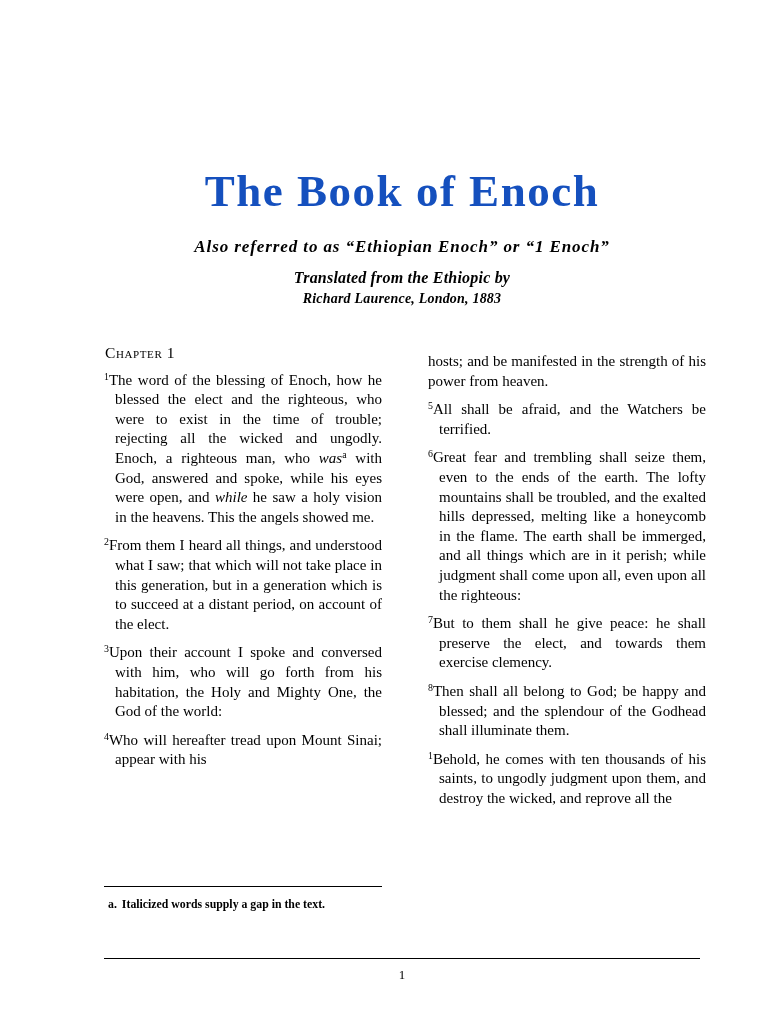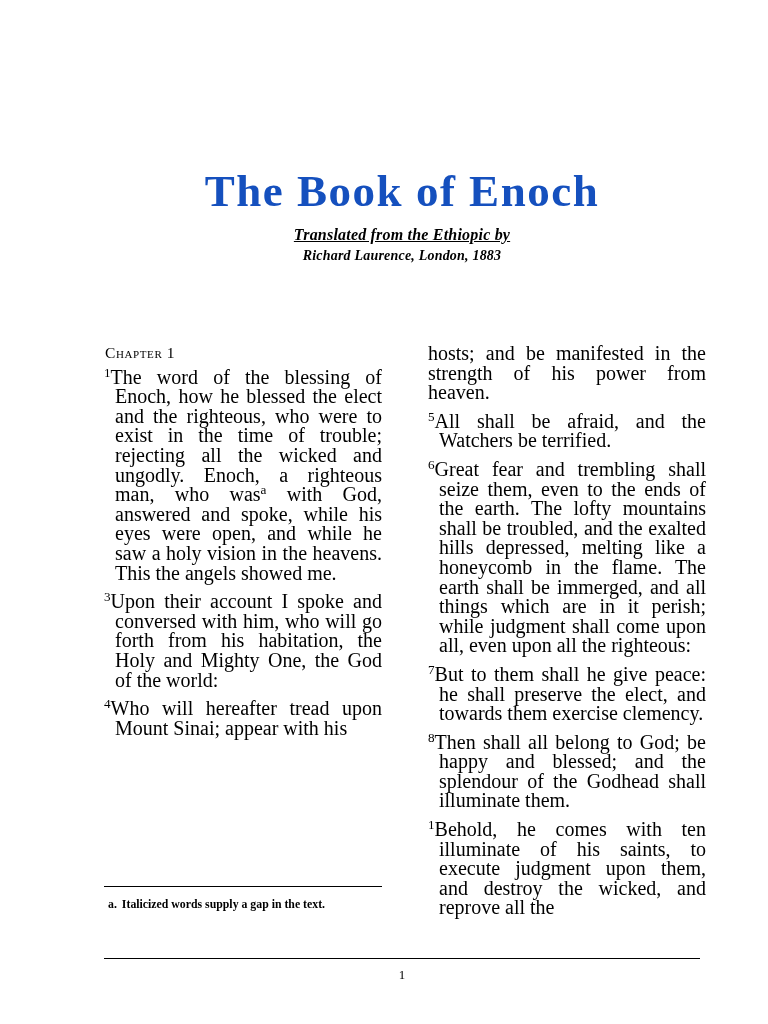--- a/index.html
+++ b/index.html
@@ -46,21 +46,20 @@
     margin: 22px 0 0 0;
     line-height: 1.2;
   }
   .subtitle-2 {
     font-size: 16px;
     font-weight: 700;
     font-style: italic;
     letter-spacing: 0.2px;
     margin: 10px 0 0 0;
     line-height: 1.25;
-    text-decoration: underline;
   }
   .subtitle-3 {
     font-size: 14px;
     font-weight: 700;
     font-style: italic;
     letter-spacing: 0.2px;
     margin: 2px 0 0 0;
     line-height: 1.25;
   }
 
@@ -85,23 +84,23 @@
     font-size: 15.5px;
     font-weight: 400;
     font-variant: small-caps;
     letter-spacing: 0.6px;
     margin: 0 0 5px 1px;
     line-height: 1.2;
   }
   .chapter-heading.spaced-above { margin-top: 17px; }
 
   .verse {
-    font-size: 20px;
+    font-size: 15px;
     line-height: 19.6px;
-    margin: 0 0 9px 0;
+    margin: 8px 0 9px 0;
     text-align: justify;
     text-justify: inter-word;
     padding-left: 11px;
     text-indent: -11px;
     hyphens: manual;
   }
   .verse.cont {
     padding-left: 0;
     text-indent: 0;
   }
@@ -111,21 +110,21 @@
     font-size: 0.66em;
     vertical-align: 0.52em;
     line-height: 0;
     letter-spacing: 0;
   }
   sup.fnref {
     font-size: 0.66em;
     vertical-align: 0.52em;
     line-height: 0;
   }
-  .ital { }
+  .ital { font-style: italic; }
 
   
   .footnote-zone {
     position: absolute;
     left: 104px;
     top: 886px;
     width: 278px;
   }
   .footnote-rule {
     border: none;
@@ -163,52 +162,54 @@
     margin: 9px 0 0 0;
   }
 </style>
 </head>
 <body>
 
 <div class="page">
 
   <div class="masthead">
     <h1 class="doc-title" style="color: rgb(21, 80, 190);">The Book of Enoch</h1>
+    <p class="subtitle-1">Also referred to as “Ethiopian Enoch” or “1 Enoch”</p>
     <p class="subtitle-2">Translated from the Ethiopic by</p>
     <p class="subtitle-3">Richard Laurence, London, 1883</p>
   </div>
 
   <div class="columns">
 
     <div class="col col-left">
 
       <h2 class="chapter-heading">Chapter 1</h2>
 
       <p class="verse"><sup class="vnum">1</sup><span>The word of the blessing of Enoch, how he blessed the elect and the righteous, who were to exist in the time of trouble; rejecting all the wicked and ungodly. Enoch, a righteous man, who </span><span class="ital">was</span><sup class="fnref">a</sup><span> with God, answered and spoke, while his eyes were open, and </span><span class="ital">while</span><span> he saw a holy vision in the heavens. This the angels showed me.</span></p>
 
+      <p class="verse"><sup class="vnum">2</sup><span>From them I heard all things, and understood what I saw; that which will not take place in this generation, but in a generation which is to succeed at a distant period, on account of the elect.</span></p>
 
       <p class="verse"><sup class="vnum">3</sup><span>Upon their account I spoke and conversed with him, who will go forth from his habitation, the Holy and Mighty One, the God of the world:</span></p>
 
       <p class="verse"><sup class="vnum">4</sup><span>Who will hereafter tread upon Mount Sinai; appear with his</span></p>
     </div>
 
     <div class="col col-right">
 
       <p class="verse cont">hosts; and be manifested in the strength of his power from heaven.</p>
 
       <p class="verse"><sup class="vnum">5</sup><span>All shall be afraid, and the Watchers be terrified.</span></p>
 
       <p class="verse"><sup class="vnum">6</sup><span>Great fear and trembling shall seize them, even to the ends of the earth. The lofty mountains shall be troubled, and the exalted hills depressed, melting like a honeycomb in the flame. The earth shall be immerged, and all things which are in it perish; while judgment shall come upon all, even upon all the righteous:</span></p>
 
       <p class="verse"><sup class="vnum">7</sup><span>But to them shall he give peace: he shall preserve the elect, and towards them exercise clemency.</span></p>
 
       <p class="verse"><sup class="vnum">8</sup><span>Then shall all belong to God; be happy and blessed; and the splendour of the Godhead shall illuminate them.</span></p>
 
 
-      <p class="verse"><sup class="vnum">1</sup><span>Behold, he comes with ten illuminate of his saints, to execute judgment upon them, and destroy the wicked, and reprove all the</span></p>
+      <p class="verse"><sup class="vnum">1</sup><span>Behold, he comes with ten thousands of his saints, to ungodly judgment upon them, and destroy the wicked, and reprove all the</span></p>
     </div>
   </div>
 
   <div class="footnote-zone">
     <hr class="footnote-rule">
     <p class="footnote-text"><span class="fn-marker">a.</span><span>Italicized words supply a gap in the text.</span></p>
   </div>
 
   <div class="footer">
     <hr class="footer-rule">

